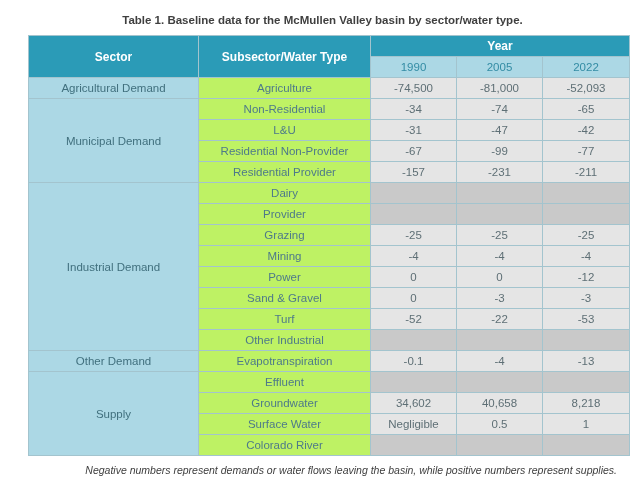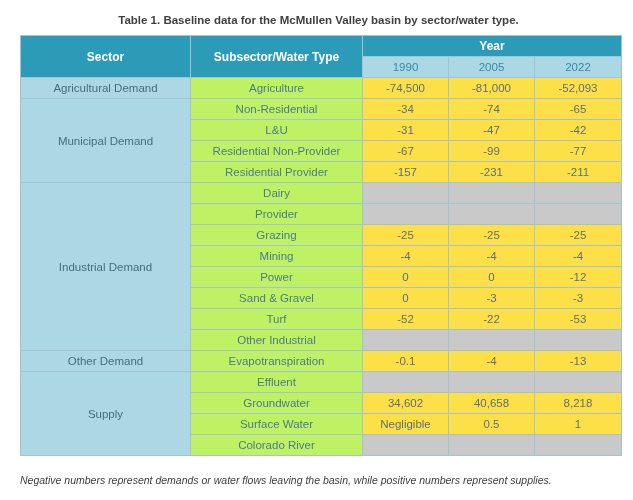--- a/index.html
+++ b/index.html
@@ -1,28 +1,28 @@
 <!DOCTYPE html>
 <html style="--header_bg: #2b9bb7; --header_text: #ffffff; --subheader_bg: #acd8e5; --subheader_text: #338ca4; --sector_bg: #acd8e5; --sector_text: #41707e; --sub_text: #4e7a8a; --cell_text: #5e6f75; --empty_bg: #c9c9c9; --border: #a3c4ce;"><head>
 <meta charset="utf-8">
 <style>
   html,body{margin:0;padding:0;background:#ffffff;}
   body{width:633px;height:500px;overflow:hidden;font-family:"Liberation Sans",sans-serif;}
-  .page{padding:8px 16px 0 20px;}
+  .page{padding:8px 16px 0 28px;}
   .title{text-align:center;font-weight:bold;font-size:11.5px;color:#3f3f3f;margin:6px 0 9px 0;}
   table{border-collapse:collapse;width:601px;table-layout:fixed;}
   th,td{border:1px solid var(--border,#a3c4ce);font-size:11.5px;padding:0 4px;height:20px;
         text-align:center;vertical-align:middle;overflow:hidden;white-space:nowrap;}
   th{background:var(--header_bg,#2b9bb7);color:var(--header_text,#ffffff);font-weight:bold;font-size:12px;}
   th.yr{background:var(--subheader_bg,#acd8e5);color:var(--subheader_text,#338ca4);font-weight:normal;font-size:11.5px;}
   td.sector{background:var(--sector_bg,#acd8e5);color:var(--sector_text,#41707e);}
   td.sub{color:var(--sub_text,#4e7a8a);background:#bef264;}
-  td.val{color:var(--cell_text,#5e6f75);background:#fde047;}
+  td.val{color:var(--cell_text,#5e6f75);background:#e5e5e5;}
   td.empty{background:var(--empty_bg,#c9c9c9);}
-  .notes{margin-top:17px;text-align:left;font-style:italic;font-size:10.5px;color:#3d3d3d;line-height:1.4;}
+  .notes{margin-top:7px;text-align:right;font-style:italic;font-size:10.5px;color:#3d3d3d;line-height:1.4;}
 </style>
 </head>
 <body>
 
 <div class="page">
   <div class="title">Table 1. Baseline data for the McMullen Valley basin by sector/water type.</div>
 
   <table>
     <colgroup>
       <col style="width:170px">

